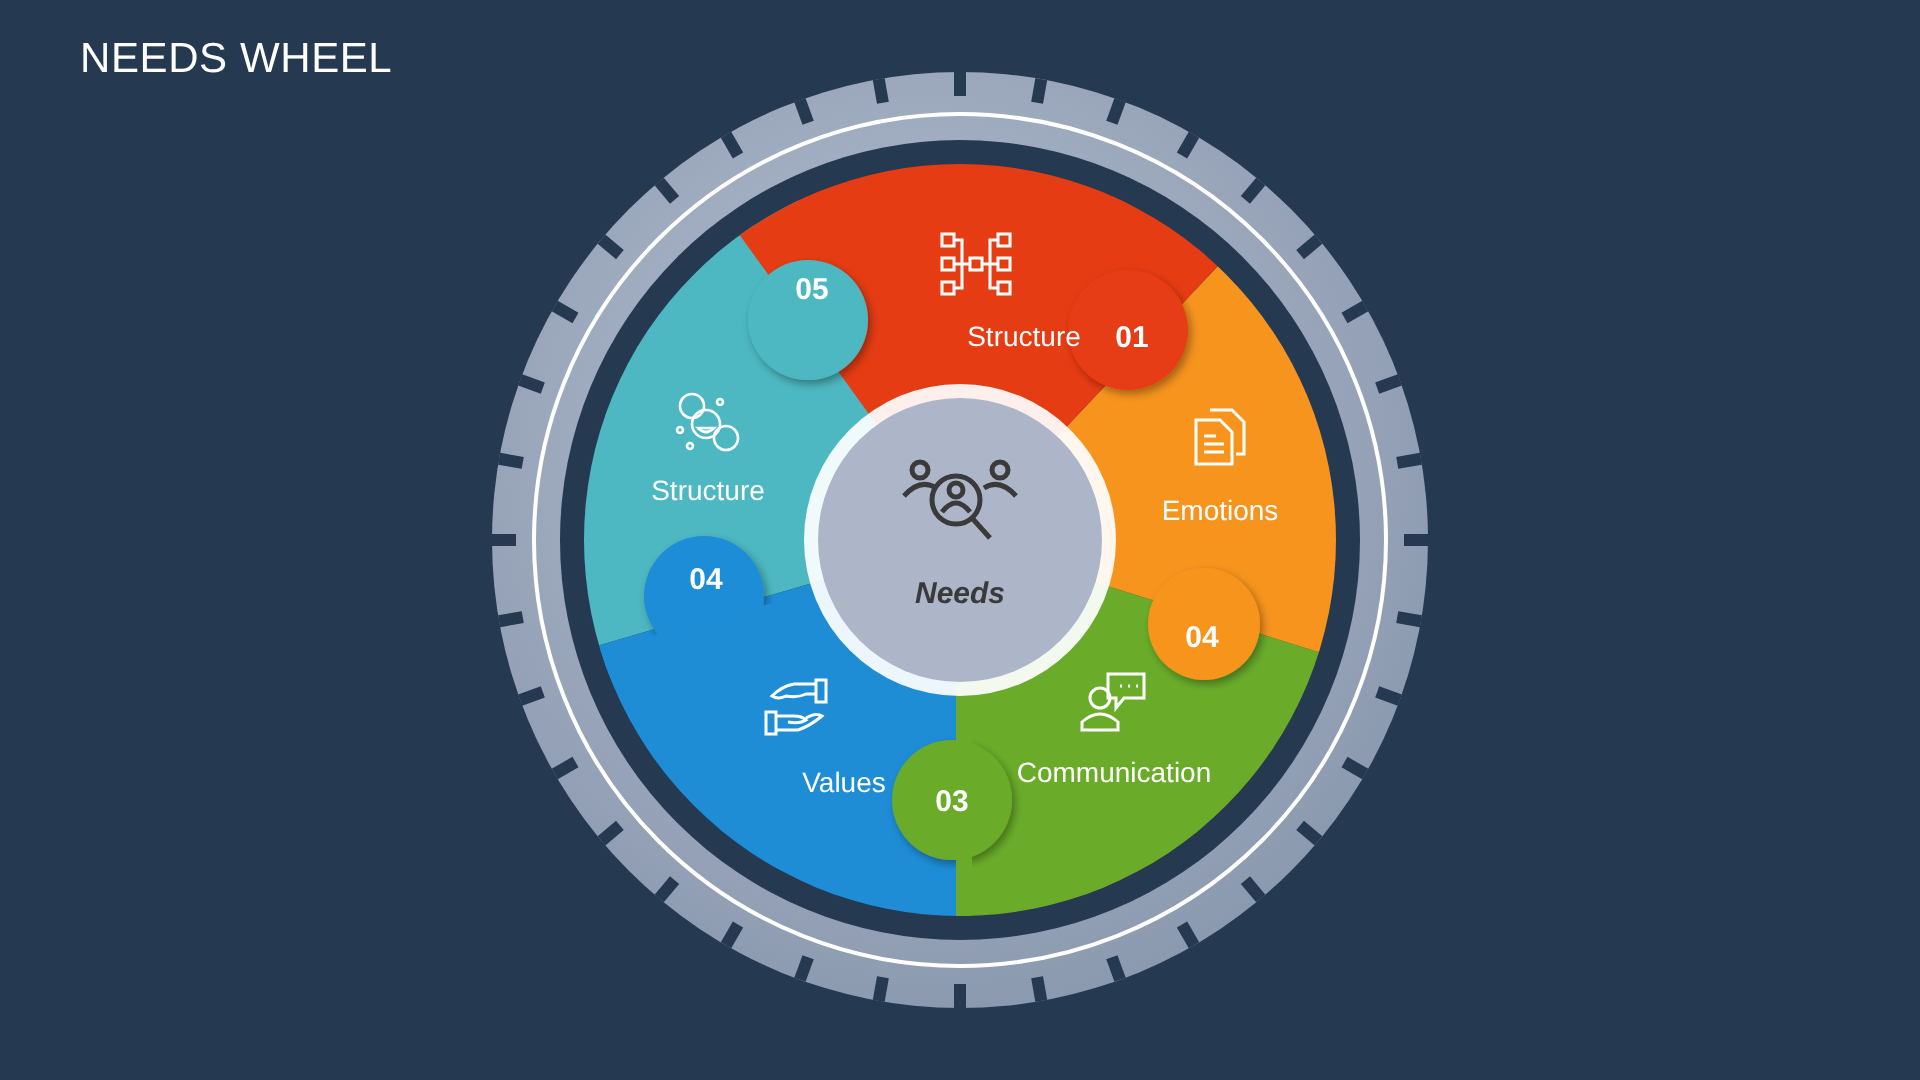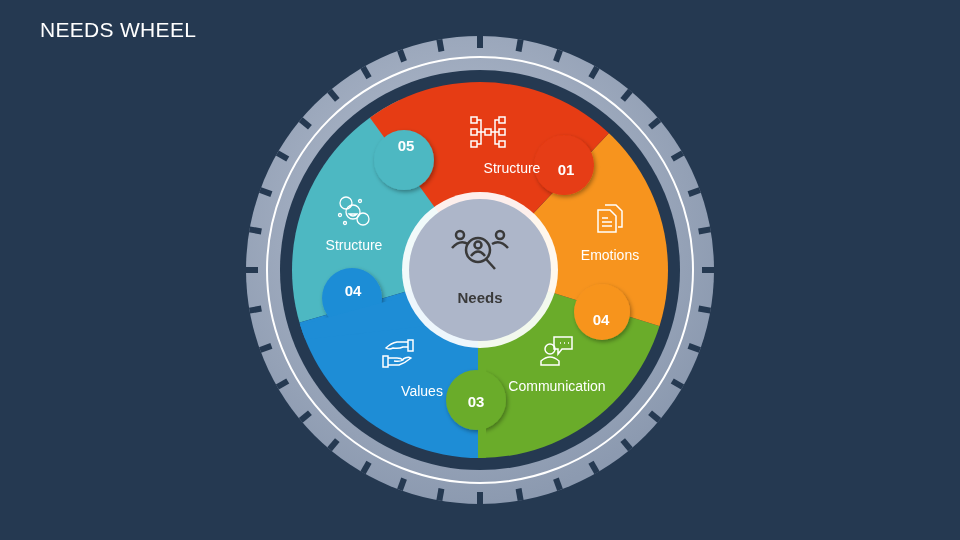--- a/index.html
+++ b/index.html
@@ -1,21 +1,21 @@
 <!DOCTYPE html>
 <html><head>
 <meta charset="utf-8">
 <style>
   html, body { margin:0; padding:0; }
   body { width:960px; height:540px; background:#253951; position:relative; overflow:hidden; font-family:"Liberation Sans", "DejaVu Sans", sans-serif; }
   .title { position:absolute; left:40px; top:18px; color:#ffffff; font-weight:normal; font-size:21px; letter-spacing:0.3px; }
   svg.wheel { position:absolute; left:0; top:0; }
   .lbl { position:absolute; color:#ffffff; font-size:14px; transform:translate(-50%,-50%); white-space:nowrap; }
   .num { position:absolute; color:#ffffff; font-size:15px; font-weight:bold; transform:translate(-50%,-50%); }
-  .center-lbl { position:absolute; color:#3a3a3a; font-size:15px; font-weight:bold; transform:translate(-50%,-50%); }
+  .center-lbl { position:absolute; color:#3a3a3a; font-size:15px; font-weight:bold; transform:translate(-50%,-50%);font-style:italic; }
   .icon { position:absolute; transform:translate(-50%,-50%); }
 </style>
 </head>
 <body>
 
 <div class="title">NEEDS WHEEL</div>
 
 <svg class="wheel" width="960" height="540" viewBox="0 0 960 540">
   <defs>
     <radialGradient id="ringGrad" cx="0.45" cy="0.4" r="0.6">

